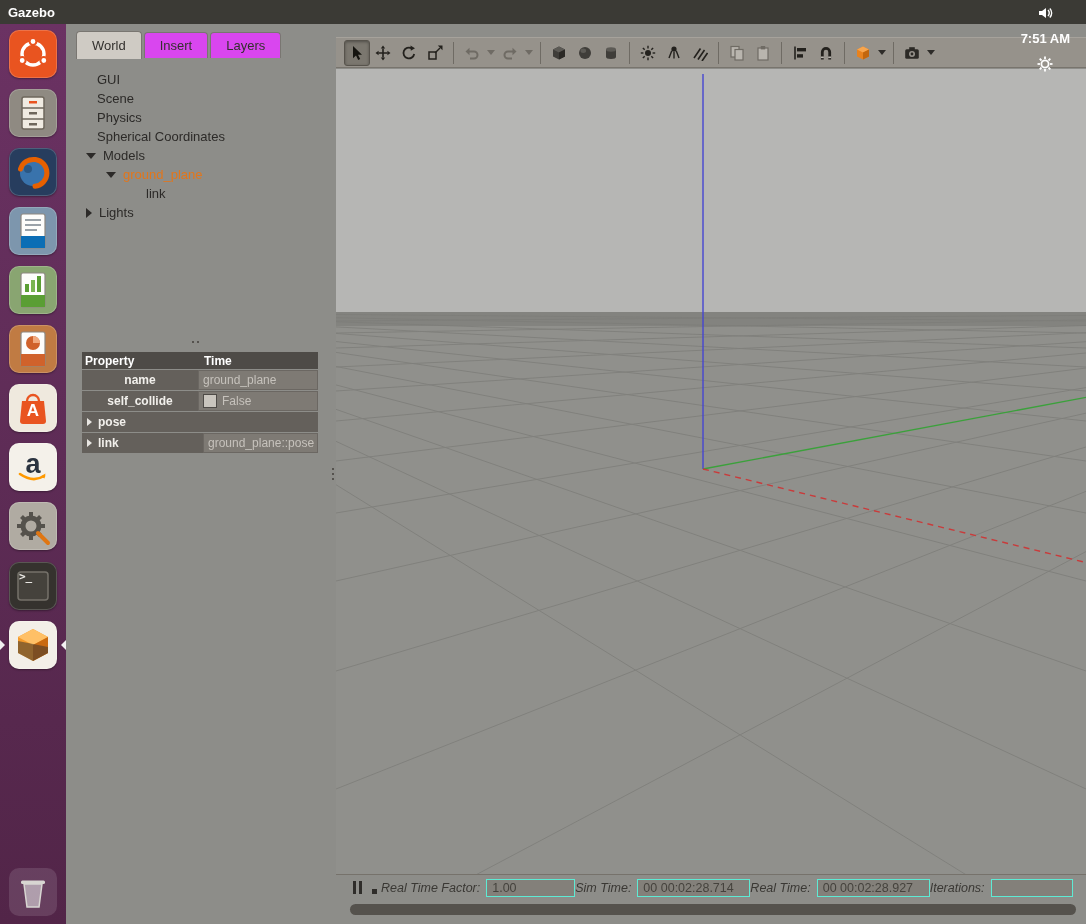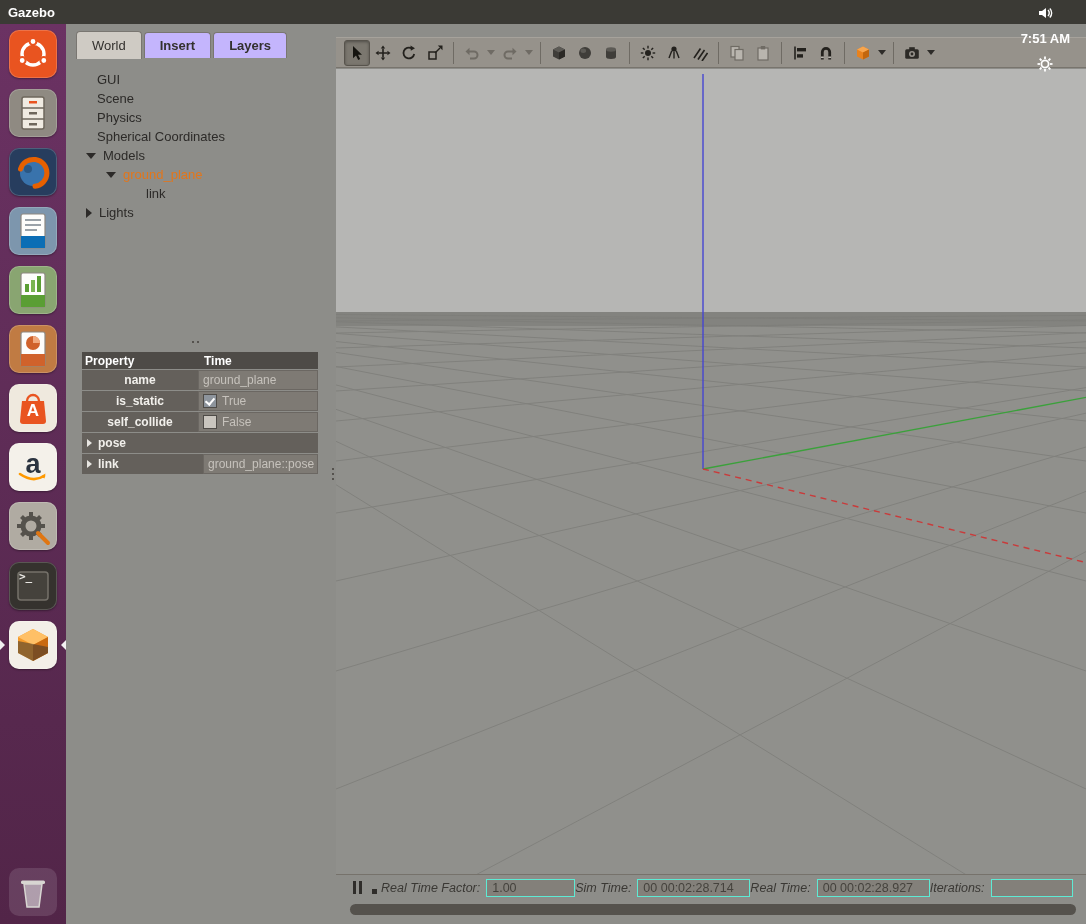--- a/index.html
+++ b/index.html
@@ -21,21 +21,21 @@
   .run-arrow{position:absolute;left:0;width:0;height:0;border-top:5px solid transparent;border-bottom:5px solid transparent;border-left:5px solid #f2f2f2;}
   .focus-arrow{position:absolute;left:61px;width:0;height:0;border-top:5px solid transparent;border-bottom:5px solid transparent;border-right:5px solid #f2f2f2;}
   .term-text{color:#e9e7e3;font-family:"DejaVu Sans Mono",monospace;font-size:11px;font-weight:bold;position:absolute;left:10px;top:8px;}
   .amz-letter{color:#2b3440;font-size:27px;font-weight:bold;line-height:1;margin-top:-6px;}
   .sw-letter{position:absolute;color:#fff;font-size:17px;font-weight:bold;top:17px;}
   
   #gazebo{position:absolute;left:66px;top:24px;width:1020px;height:900px;background:#8d8d89;z-index:10;}
   
   #leftpanel{position:absolute;left:0;top:0;width:264px;height:900px;}
   #tabs{position:absolute;left:10px;top:8px;display:flex;}
-  .tab{height:25px;padding:0 15px;line-height:25px;font-size:13px;color:#33312e;background:#c4b5fd;border:1px solid #797671;border-bottom:none;border-radius:4px 4px 0 0;margin-right:2px;font-weight:bold;}
+  .tab{height:25px;padding:0 15px;line-height:25px;font-size:13px;color:#33312e;background:#d946ef;border:1px solid #797671;border-bottom:none;border-radius:4px 4px 0 0;margin-right:2px;}
   .tab.active{background:#cfcbc4;height:27px;line-height:27px;position:relative;top:-1px;font-weight:normal;}
   #tree{position:absolute;left:0;top:46px;width:264px;}
   .titem{height:19px;display:flex;align-items:center;font-size:13px;color:#2c2a28;}
   .pl38{padding-left:31px;} .pl20{padding-left:20px;} .pl40{padding-left:40px;} .pl80{padding-left:80px;}
   .exp-down{width:0;height:0;border-left:5px solid transparent;border-right:5px solid transparent;border-top:6px solid #2c2a28;margin-right:7px;}
   .exp-right{width:0;height:0;border-top:5px solid transparent;border-bottom:5px solid transparent;border-left:6px solid #2c2a28;margin-right:7px;}
   .sel-orange{color:#e2761b;}
   
   .grip{position:absolute;left:126px;top:317px;display:flex;gap:3px;}
   .grip i{width:2px;height:2px;background:#55524e;display:block;}
@@ -276,27 +276,20 @@
 
     <div id="proptable">
       <div class="phead">
         <span class="c1">Property</span>
         <span class="c2">Time</span>
       </div>
       <div class="prow">
         <span class="pkey">name</span>
         <span class="pval">
             <span>ground_plane</span>
-          </span>
-      </div>
-      <div class="prow">
-        <span class="pkey">is_static</span>
-        <span class="pval">
-            <span class="cbx checked"></span>
-            <span>True</span>
           </span>
       </div>
       <div class="prow">
         <span class="pkey">self_collide</span>
         <span class="pval">
             <span class="cbx"></span>
             <span>False</span>
           </span>
       </div>
       <div class="prow">

